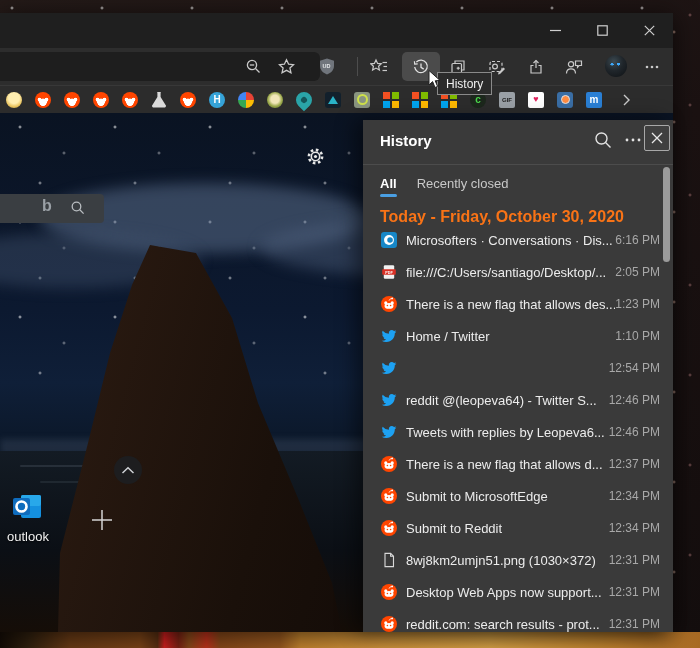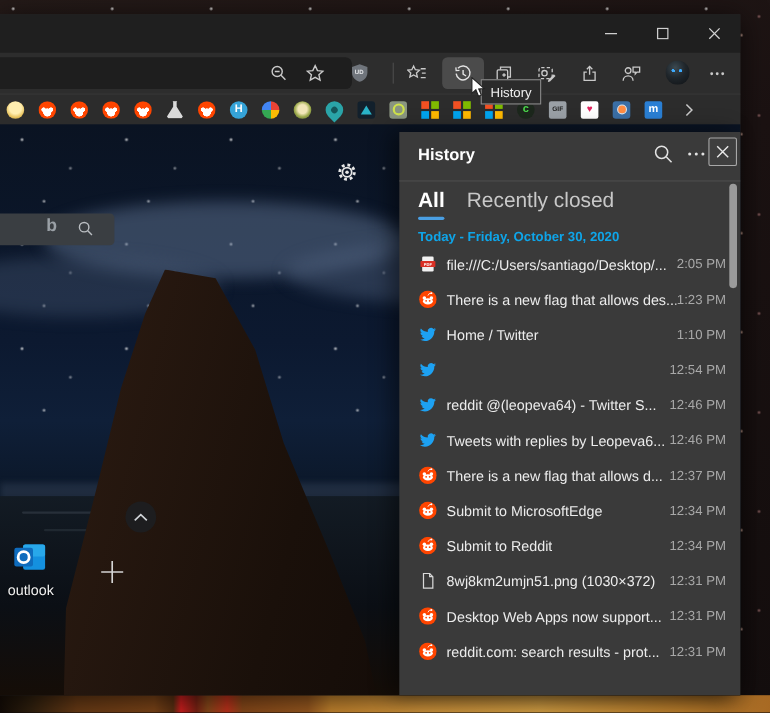--- a/index.html
+++ b/index.html
@@ -110,25 +110,25 @@
   
   .panel{position:absolute;left:363px;top:107px;width:310px;height:512px;background:#3a3a3a;
     box-shadow:-8px 0 18px rgba(0,0,0,.45);z-index:40;color:#fff;}
   .panel-title{position:absolute;left:17px;top:12px;font-size:15px;font-weight:bold;}
   .panel-search{position:absolute;left:230px;top:10px;width:20px;height:20px;}
   .panel-dots{position:absolute;left:260px;top:10px;width:20px;height:20px;}
   .panel-close{position:absolute;left:281px;top:5px;width:26px;height:26px;border:1px solid #a8a8a8;border-radius:2px;
     display:flex;align-items:center;justify-content:center;background:#3f3f3f;}
   .panel-divider{position:absolute;left:0;top:44px;width:100%;height:1px;background:#4c4c4c;}
   .tabs{position:absolute;left:17px;top:50px;display:flex;gap:20px;height:32px;align-items:center;}
-  .tab{font-size:19px;color:#c8c8c8;position:relative;padding-bottom:6px;}
+  .tab{font-size:13px;color:#c8c8c8;position:relative;padding-bottom:6px;}
   .tab.active{color:#fff;font-weight:bold;}
   .tab.active::after{content:"";position:absolute;left:0;bottom:0;width:100%;height:3px;border-radius:2px;background:#4a9fe3;}
   .scrollthumb{position:absolute;right:3px;top:47px;width:7px;height:95px;border-radius:4px;background:#9b9b9b;}
-  .date-header{position:absolute;left:17px;top:88px;font-size:12px;font-weight:bold;color:#0ea5e9;}
+  .date-header{position:absolute;left:17px;top:88px;font-size:16px;font-weight:bold;color:#f97316;}
   .hlist{position:absolute;left:0;top:104px;width:100%;}
   .hrow{height:32px;display:flex;align-items:center;padding-left:18px;}
   .hicon{width:16px;height:16px;flex:0 0 16px;}
   .hicon svg{width:16px;height:16px;display:block;}
   .htitle{margin-left:9px;font-size:13px;color:#ececec;white-space:nowrap;overflow:hidden;}
   .htime{margin-left:auto;margin-right:13px;font-size:12px;color:#a8a8a8;white-space:nowrap;}
 </style>
 </head>
 <body>
 
@@ -342,20 +342,31 @@
       <div class="tabs">
           <span class="tab active">All</span>
           <span class="tab">Recently closed</span>
         </div>
       <div class="scrollthumb"></div>
       <div class="date-header">Today - Friday, October 30, 2020</div>
       <div class="hlist">
           <div class="hrow">
             <span class="hicon">
               <svg viewBox="0 0 20 20">
+                <rect width="20" height="20" rx="4" fill="#1787c7"></rect>
+                <circle cx="10" cy="10" r="6.2" fill="#fff"></circle>
+                <circle cx="11.3" cy="10" r="3.5" fill="#1787c7"></circle>
+              </svg>
+            </span>
+            <span class="htitle">Microsofters · Conversations · Dis...</span>
+            <span class="htime">6:16 PM</span>
+          </div>
+          <div class="hrow">
+            <span class="hicon">
+              <svg viewBox="0 0 20 20">
                 <rect x="3.5" y="1.5" width="13" height="17" rx="1.5" fill="#f1f1f1"></rect>
                 <rect x="1.5" y="6.5" width="17" height="7" rx="1" fill="#d93025"></rect>
                 <text x="10" y="11.9" font-size="4.6" font-weight="bold" fill="#fff" text-anchor="middle" font-family="sans-serif">PDF</text>
               </svg>
             </span>
             <span class="htitle">file:///C:/Users/santiago/Desktop/...</span>
             <span class="htime">2:05 PM</span>
           </div>
           <div class="hrow">
             <span class="hicon">

